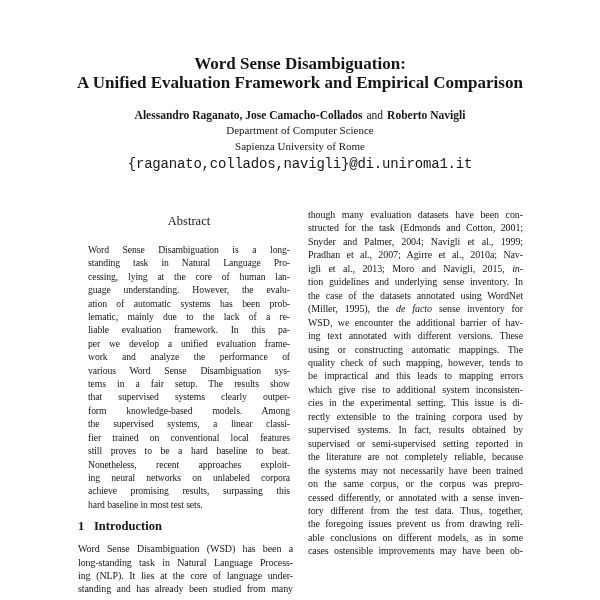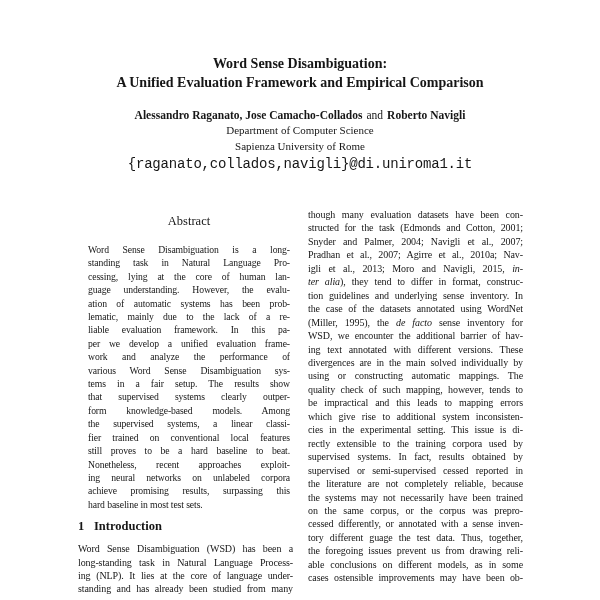--- a/index.html
+++ b/index.html
@@ -3,21 +3,21 @@
 <meta charset="utf-8">
 <style>
   html,body{margin:0;padding:0;}
   body{
     width:600px;height:600px;background:#ffffff;color:#161616;
     font-family:"Liberation Serif", serif;
     overflow:hidden;position:relative;
   }
   .page{width:600px;height:600px;position:relative;background:#fff;}
   .header{position:absolute;top:54px;left:0;width:600px;text-align:center;}
-  .title{font-size:14px;font-weight:bold;line-height:19px;margin:0;}
+  .title{font-size:17px;font-weight:bold;line-height:19px;margin:0;}
   .authors{margin-top:17px;font-size:11.5px;}
   .authors b{font-weight:bold;}
   .authors .and{font-weight:normal;margin:0 4px;}
   .affil{font-size:11px;line-height:14px;margin-top:2px;}
   .email{font-family:"Liberation Mono", monospace;font-size:14px;margin-top:3px;letter-spacing:-0.2px;}
   .cols{position:absolute;left:78px;top:208px;width:445px;display:flex;gap:15px;}
   .col{width:215px;overflow:hidden;}
   .abstract{margin-left:10px;margin-right:3px;}
   .abs-heading{font-size:12.5px;font-weight:normal;text-align:center;margin:6px 0 14px 0;}
   .abs-body .tline{font-size:9.7px;line-height:13.4px;}
@@ -88,43 +88,41 @@
           <div class="tline">long-standing task in Natural Language Process-</div>
           <div class="tline">ing (NLP). It lies at the core of language under-</div>
           <div class="tline">standing and has already been studied from many</div>
         </div>
     </div>
 
     <div class="col">
       <div class="bodytext">
           <div class="tline">though many evaluation datasets have been con-</div>
           <div class="tline">structed for the task (Edmonds and Cotton, 2001;</div>
-          <div class="tline">Snyder and Palmer, 2004; Navigli et al., 2007;</div>
+          <div class="tline">Snyder and Palmer, 2004; Navigli et al., 1999;</div>
           <div class="tline">Pradhan et al., 2007; Agirre et al., 2010a; Nav-</div>
           <div class="tline">igli et al., 2013; Moro and Navigli, 2015, <i>in-</i></div>
-          <div class="tline"><i>ter alia</i>), they tend to differ in format, construc-</div>
           <div class="tline">tion guidelines and underlying sense inventory. In</div>
           <div class="tline">the case of the datasets annotated using WordNet</div>
           <div class="tline">(Miller, 1995), the <i>de facto</i> sense inventory for</div>
           <div class="tline">WSD, we encounter the additional barrier of hav-</div>
           <div class="tline">ing text annotated with different versions. These</div>
-          <div class="tline">divergences are in the main solved individually by</div>
           <div class="tline">using or constructing automatic mappings. The</div>
           <div class="tline">quality check of such mapping, however, tends to</div>
           <div class="tline">be impractical and this leads to mapping errors</div>
           <div class="tline">which give rise to additional system inconsisten-</div>
           <div class="tline">cies in the experimental setting. This issue is di-</div>
           <div class="tline">rectly extensible to the training corpora used by</div>
           <div class="tline">supervised systems. In fact, results obtained by</div>
-          <div class="tline">supervised or semi-supervised cessed reported in</div>
+          <div class="tline">supervised or semi-supervised setting reported in</div>
           <div class="tline">the literature are not completely reliable, because</div>
           <div class="tline">the systems may not necessarily have been trained</div>
           <div class="tline">on the same corpus, or the corpus was prepro-</div>
           <div class="tline">cessed differently, or annotated with a sense inven-</div>
-          <div class="tline">tory different guage the test data. Thus, together,</div>
+          <div class="tline">tory different from the test data. Thus, together,</div>
           <div class="tline">the foregoing issues prevent us from drawing reli-</div>
           <div class="tline">able conclusions on different models, as in some</div>
           <div class="tline">cases ostensible improvements may have been ob-</div>
         </div>
     </div>
 
   </div>
 </div>
 
 </body></html>

